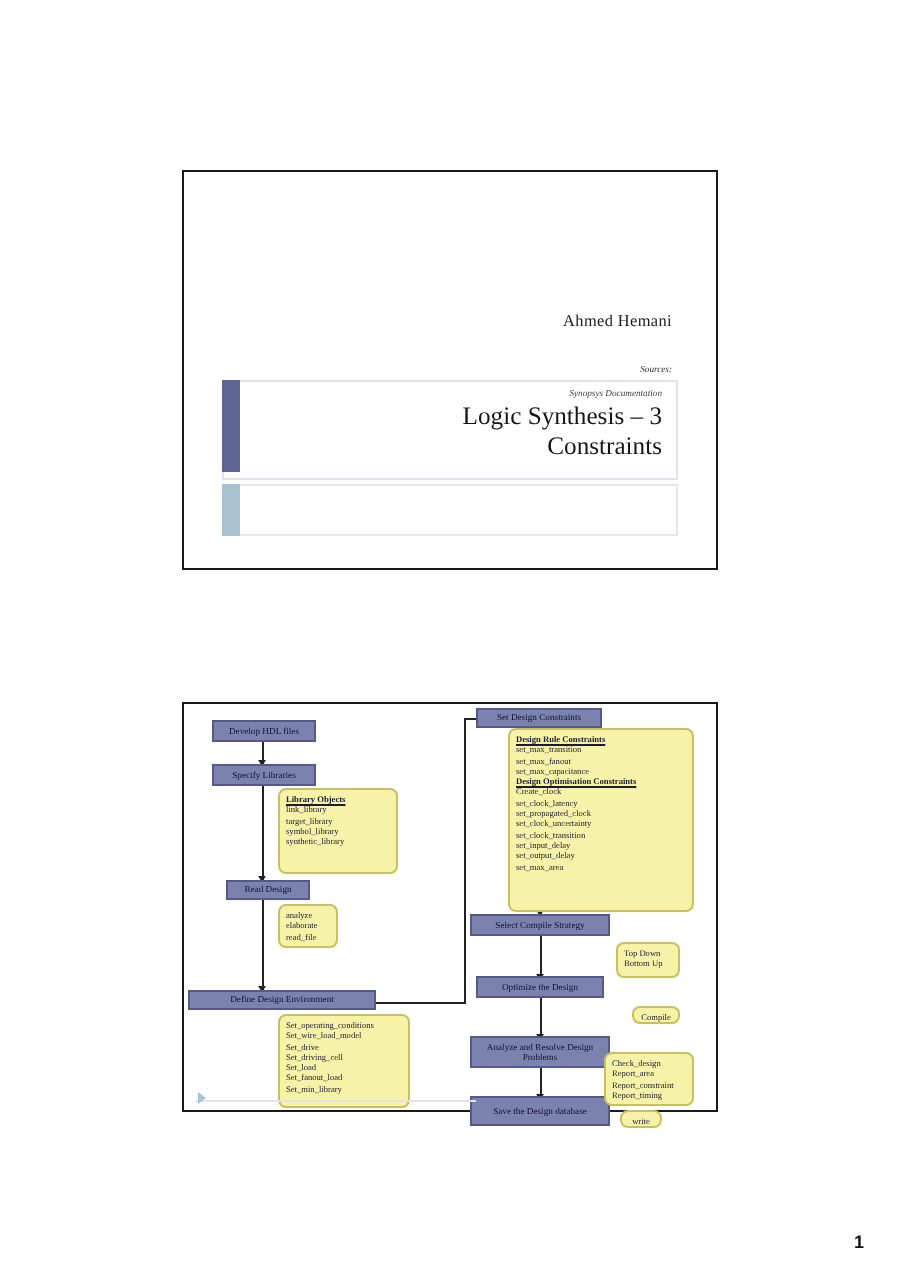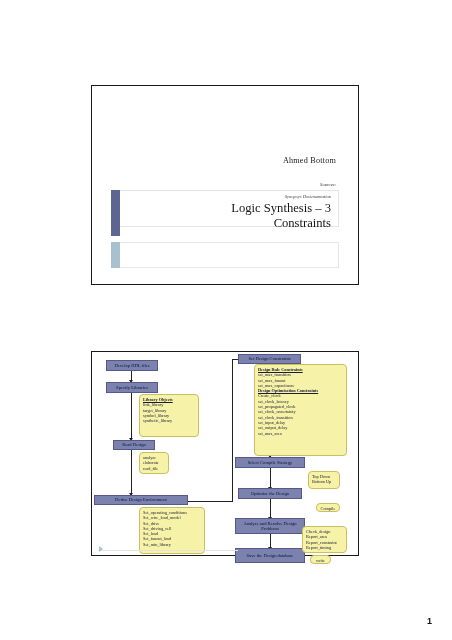--- a/index.html
+++ b/index.html
@@ -17,21 +17,21 @@
   }
   .author{
     position:absolute;left:0;right:22px;top:70px;text-align:right;
     font-size:8.2px;color:#1b1b1b;letter-spacing:.2px;
   }
   .sources{
     position:absolute;left:0;right:22px;top:96px;text-align:right;
     font-size:4.6px;font-style:italic;color:#2a2a2a;
   }
   .titlebox{
-    position:absolute;left:19px;top:104px;width:228px;height:37px;
+    position:absolute;left:19px;top:104px;width:228px;height:50px;
     border:1px solid #e2e2ea;background:#ffffff;box-sizing:border-box;
   }
   .titlebox .bar{
     position:absolute;left:-1px;top:-1px;width:9px;height:46px;background:#5d6592;
   }
   .src2{
     position:absolute;right:7px;top:3px;font-size:4.6px;font-style:italic;color:#3a3a48;
   }
   .maintitle{
     position:absolute;right:7px;top:10px;left:14px;text-align:right;
@@ -85,21 +85,21 @@
     font-family:"Liberation Sans",sans-serif;font-weight:bold;
   }
 </style>
 </head>
 <body>
 
 <div class="page">
 
   <div class="slide1">
 
-    <div class="author">Ahmed Bottom</div>
+    <div class="author">Ahmed Hemani</div>
 
     <div class="sources">Sources:</div>
 
     <div class="titlebox">
       <div class="bar"></div>
       <div class="src2">Synopsys Documentation</div>
       <div class="maintitle">
         <div>Logic Synthesis – 3</div>
         <div>Constraints</div>
       </div>

